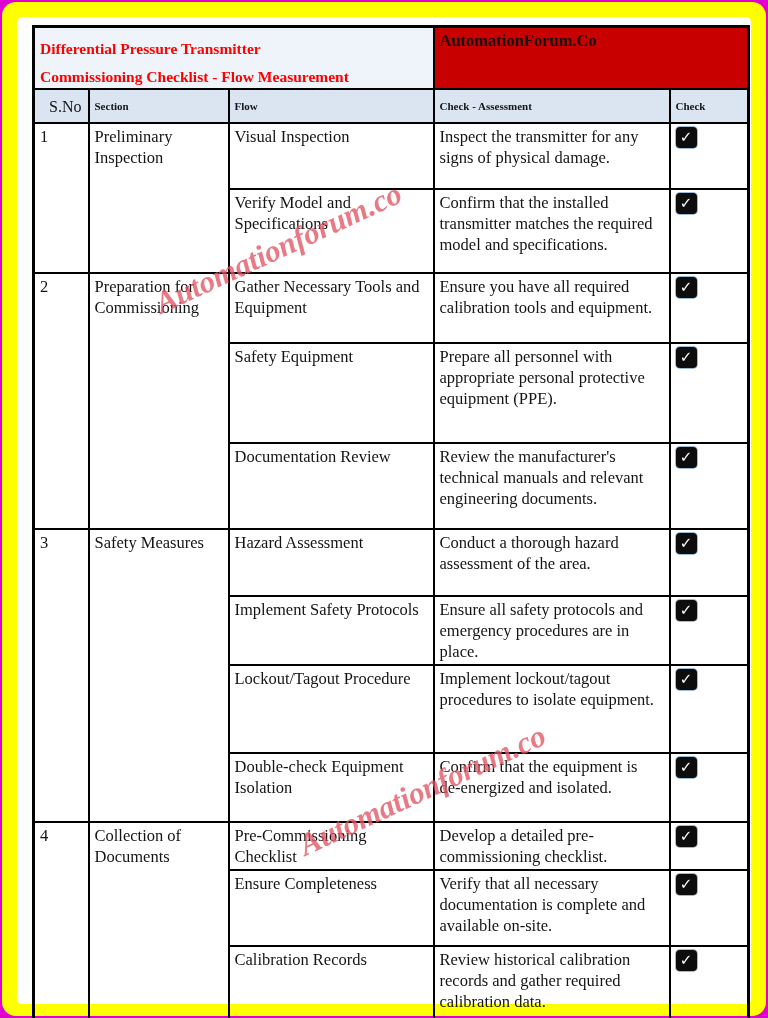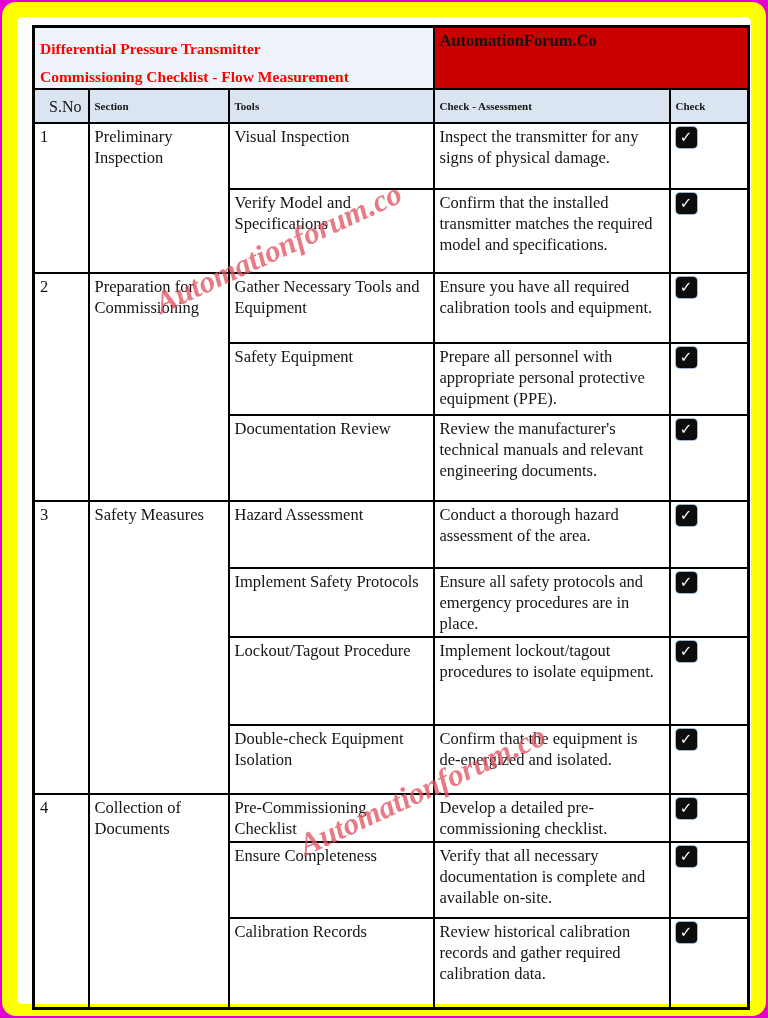--- a/index.html
+++ b/index.html
@@ -105,21 +105,21 @@
           <tr>
             <td class="title-cell" colspan="3">
               <div class="title-line">Differential Pressure Transmitter</div>
               <div class="title-line">Commissioning Checklist - Flow Measurement</div>
             </td>
             <td class="brand-cell" colspan="2">AutomationForum.Co</td>
           </tr>
           <tr class="head-row">
             <th class="sno-head">S.No</th>
             <th>Section</th>
-            <th>Tools</th>
+            <th>Flow</th>
             <th>Check - Assessment</th>
             <th>Check</th>
           </tr>
         </thead>
         <tbody id="tbody">
             <tr style="height: 66px;">
               <td class="sno-cell" rowspan="2">1</td>
               <td rowspan="2">Preliminary Inspection</td>
               <td>Visual Inspection</td>
               <td>Inspect the transmitter for any signs of physical damage.</td>
@@ -130,21 +130,21 @@
               <td>Confirm that the installed transmitter matches the required model and specifications.</td>
               <td class="check-cell"><span class="checkbox">✓</span></td>
             </tr>
             <tr style="height: 70px;">
               <td class="sno-cell" rowspan="3">2</td>
               <td rowspan="3">Preparation for Commissioning</td>
               <td>Gather Necessary Tools and Equipment</td>
               <td>Ensure you have all required calibration tools and equipment.</td>
               <td class="check-cell"><span class="checkbox">✓</span></td>
             </tr>
-            <tr style="height: 72px;">
+            <tr style="height: 100px;">
               <td>Safety Equipment</td>
               <td>Prepare all personnel with appropriate personal protective equipment (PPE).</td>
               <td class="check-cell"><span class="checkbox">✓</span></td>
             </tr>
             <tr style="height: 86px;">
               <td>Documentation Review</td>
               <td>Review the manufacturer's technical manuals and relevant engineering documents.</td>
               <td class="check-cell"><span class="checkbox">✓</span></td>
             </tr>
             <tr style="height: 67px;">

